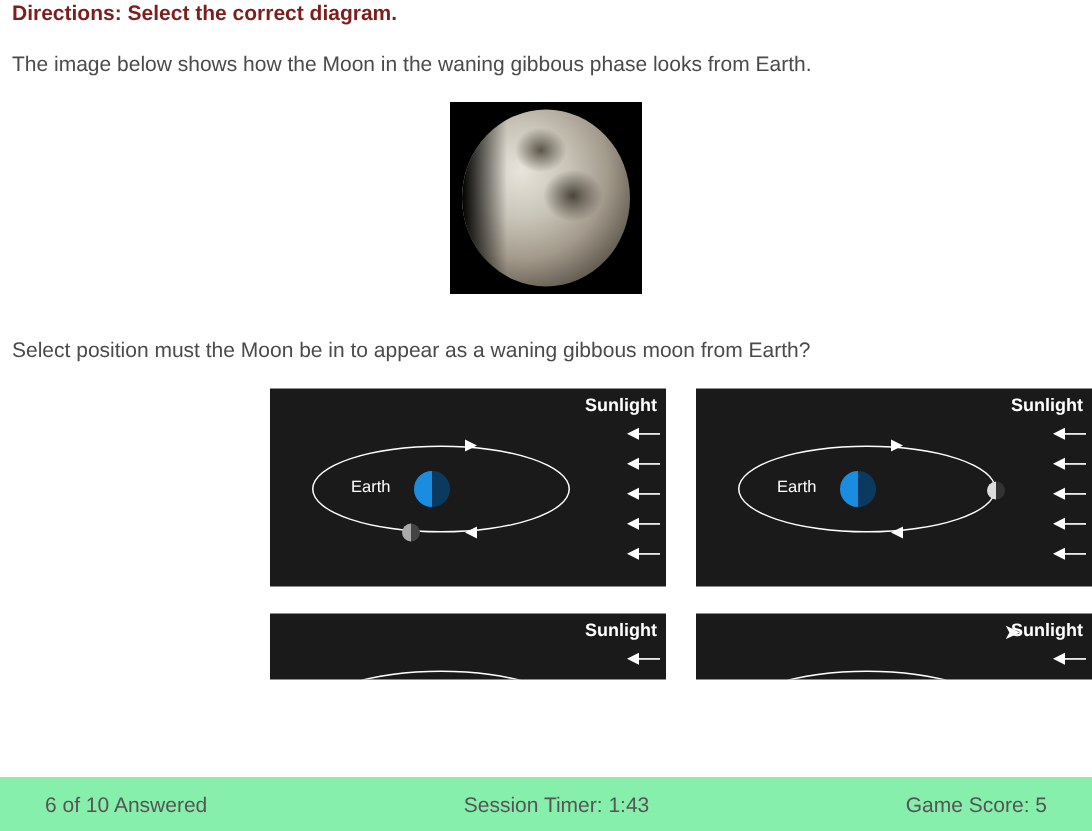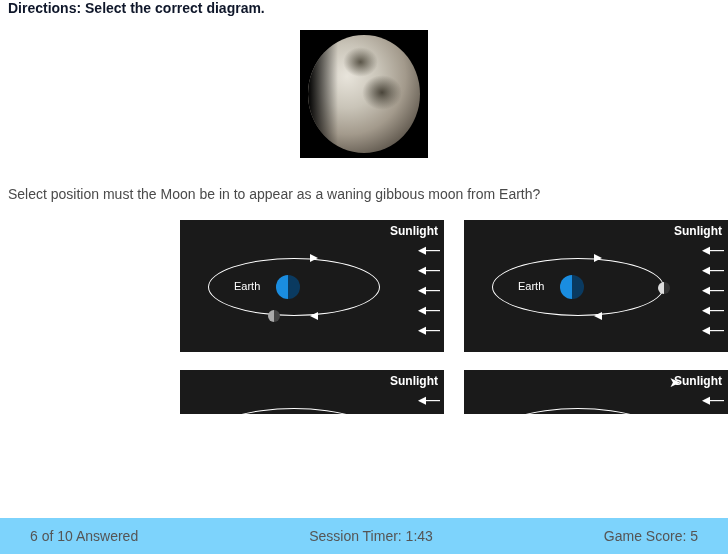--- a/index.html
+++ b/index.html
@@ -12,21 +12,21 @@
       position: relative;
     }
     .content {
       background: #ffffff;
       width: 100%;
       height: 518px;
       padding: 0;
     }
     .directions {
       font-weight: bold;
-      color: #0f172a;
+      color: #7f1d1d;
       font-size: 14px;
       padding: 0 8px 6px 8px;
     }
     .description {
       color: #4a4a4a;
       font-size: 14px;
       padding: 12px 8px 10px 8px;
     }
     .moon-image-container {
       text-align: center;
@@ -177,21 +177,21 @@
       top: 4px;
       color: #fff;
       font-size: 14px;
     }
     .status-bar {
       position: absolute;
       bottom: 0;
       left: 0;
       width: 100%;
       height: 36px;
-      background: #7dd3fc;
+      background: #86efac;
       display: flex;
       align-items: center;
       padding: 0 30px;
       font-size: 14px;
       color: #555;
     }
     .status-left { flex: 0 0 auto; }
     .status-center { flex: 1; text-align: center; }
     .status-right { flex: 0 0 auto; }
     .arrows-group {
@@ -204,20 +204,21 @@
       font-size: 16px;
       line-height: 20px;
       letter-spacing: -2px;
     }
   </style>
 </head>
 <body>
 
 <div class="content">
   <div class="directions">Directions: Select the correct diagram.</div>
+  <div class="description">The image below shows how the Moon in the waning gibbous phase looks from Earth.</div>
 
   <div class="moon-image-container">
     <div class="moon-image">
       <div class="moon-sphere">
           <div class="moon-shadow"></div>
         </div>
     </div>
   </div>
 
   <div class="question">Select position must the Moon be in to appear as a waning gibbous moon from Earth?</div>

